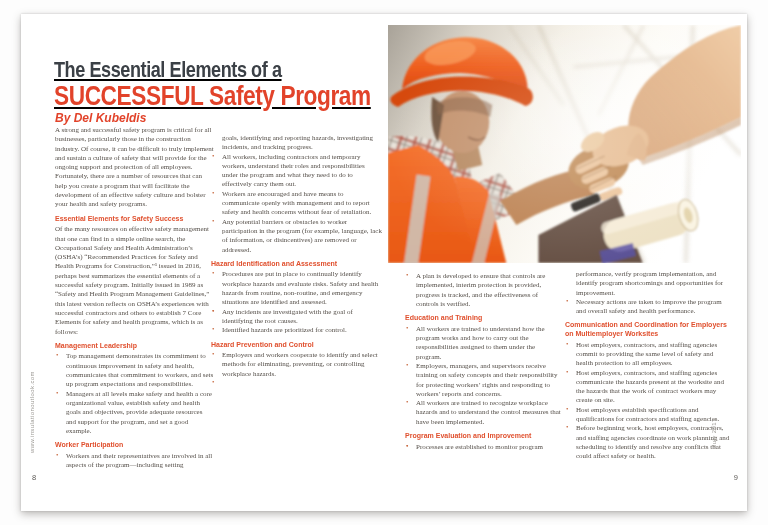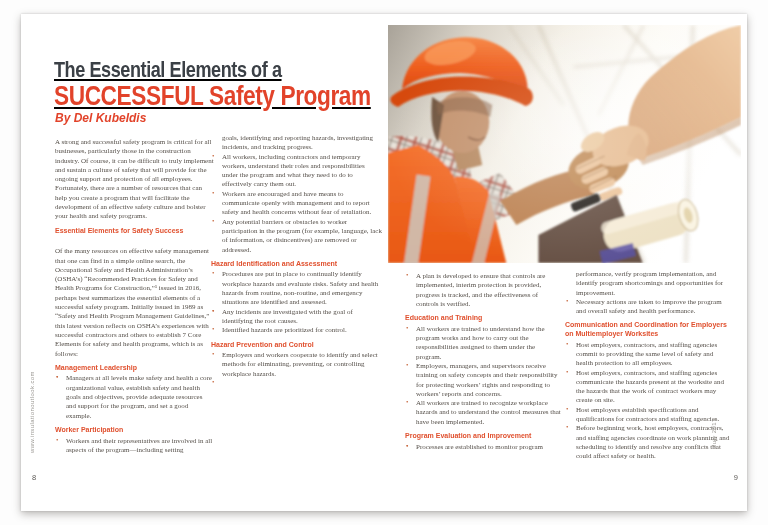--- a/index.html
+++ b/index.html
@@ -14,21 +14,21 @@
   .t1{font-size:21.5px;line-height:24px;color:#3b4046;}
   .t2{font-size:27px;line-height:29px;color:#e2432a;}
   .byline{position:absolute;left:34px;top:97px;font-family:"Liberation Sans",sans-serif;
           font-style:italic;font-weight:700;font-size:12px;color:#e2432a;}
   
   .col{position:absolute;font-size:7px;line-height:9.3px;color:#554f49;text-align:left;}
   .col-1{left:34px;top:112px;width:159px;}
   .col-2{left:190px;top:112px;width:171px;margin-top:8px;}
   .col-3{left:384px;top:258px;width:157px;}
   .col-4{left:544px;top:256px;width:165px;}
-  .para{margin:12px 0 5px 0;}
+  .para{margin:0 0 5px 0;}
   .sec-h{font-family:"Liberation Sans",sans-serif;font-weight:700;font-size:7px;line-height:8.6px;
          color:#e0502e;margin:5px 0 2px 0;}
   .bullet{position:relative;padding-left:11px;}
   .dot{position:absolute;left:1px;top:-1px;color:#c96b43;font-size:7px;}
   .cont{padding-left:11px;}
   
   .photo{position:absolute;left:367px;top:11px;width:353px;height:238px;overflow:hidden;background:#f4f0e8;}
   .photo svg{display:block;}
   
   .vtext{position:absolute;font-family:"Liberation Sans",sans-serif;font-size:6px;letter-spacing:.4px;
@@ -153,21 +153,21 @@
       <div class="t-line t1">The Essential Elements of a</div>
       <div class="t-line t2">SUCCESSFUL Safety Program</div>
     </div>
     <div class="byline">By Del Kubeldis</div>
 
     <div class="col col-1">
         <div class="para">A strong and successful safety program is critical for all businesses, particularly those in the construction industry. Of course, it can be difficult to truly implement and sustain a culture of safety that will provide for the ongoing support and protection of all employees. Fortunately, there are a number of resources that can help you create a program that will facilitate the development of an effective safety culture and bolster your health and safety programs.</div>
         <div class="sec-h">Essential Elements for Safety Success</div>
         <div class="para">Of the many resources on effective safety management that one can find in a simple online search, the Occupational Safety and Health Administration’s (OSHA’s) “Recommended Practices for Safety and Health Programs for Construction,”¹ issued in 2016, perhaps best summarizes the essential elements of a successful safety program. Initially issued in 1989 as “Safety and Health Program Management Guidelines,” this latest version reflects on OSHA’s experiences with successful contractors and others to establish 7 Core Elements for safety and health programs, which is as follows:</div>
         <div class="sec-h">Management Leadership</div>
-        <div class="bullet"><div class="dot">•</div></div>
+        <div class="bullet"><div class="dot">•</div><span>Top management demonstrates its commitment to continuous improvement in safety and health, communicates that commitment to workers, and sets up program expectations and responsibilities.</span></div>
         <div class="bullet"><div class="dot">•</div><span>Managers at all levels make safety and health a core organizational value, establish safety and health goals and objectives, provide adequate resources and support for the program, and set a good example.</span></div>
         <div class="sec-h">Worker Participation</div>
         <div class="bullet"><div class="dot">•</div><span>Workers and their representatives are involved in all aspects of the program—including setting</span></div>
       </div>
     <div class="col col-2">
         <div class="cont">goals, identifying and reporting hazards, investigating incidents, and tracking progress.</div>
         <div class="bullet"><div class="dot">•</div><span>All workers, including contractors and temporary workers, understand their roles and responsibilities under the program and what they need to do to effectively carry them out.</span></div>
         <div class="bullet"><div class="dot">•</div><span>Workers are encouraged and have means to communicate openly with management and to report safety and health concerns without fear of retaliation.</span></div>
         <div class="bullet"><div class="dot">•</div><span>Any potential barriers or obstacles to worker participation in the program (for example, language, lack of information, or disincentives) are removed or addressed.</span></div>
         <div class="sec-h">Hazard Identification and Assessment</div>

